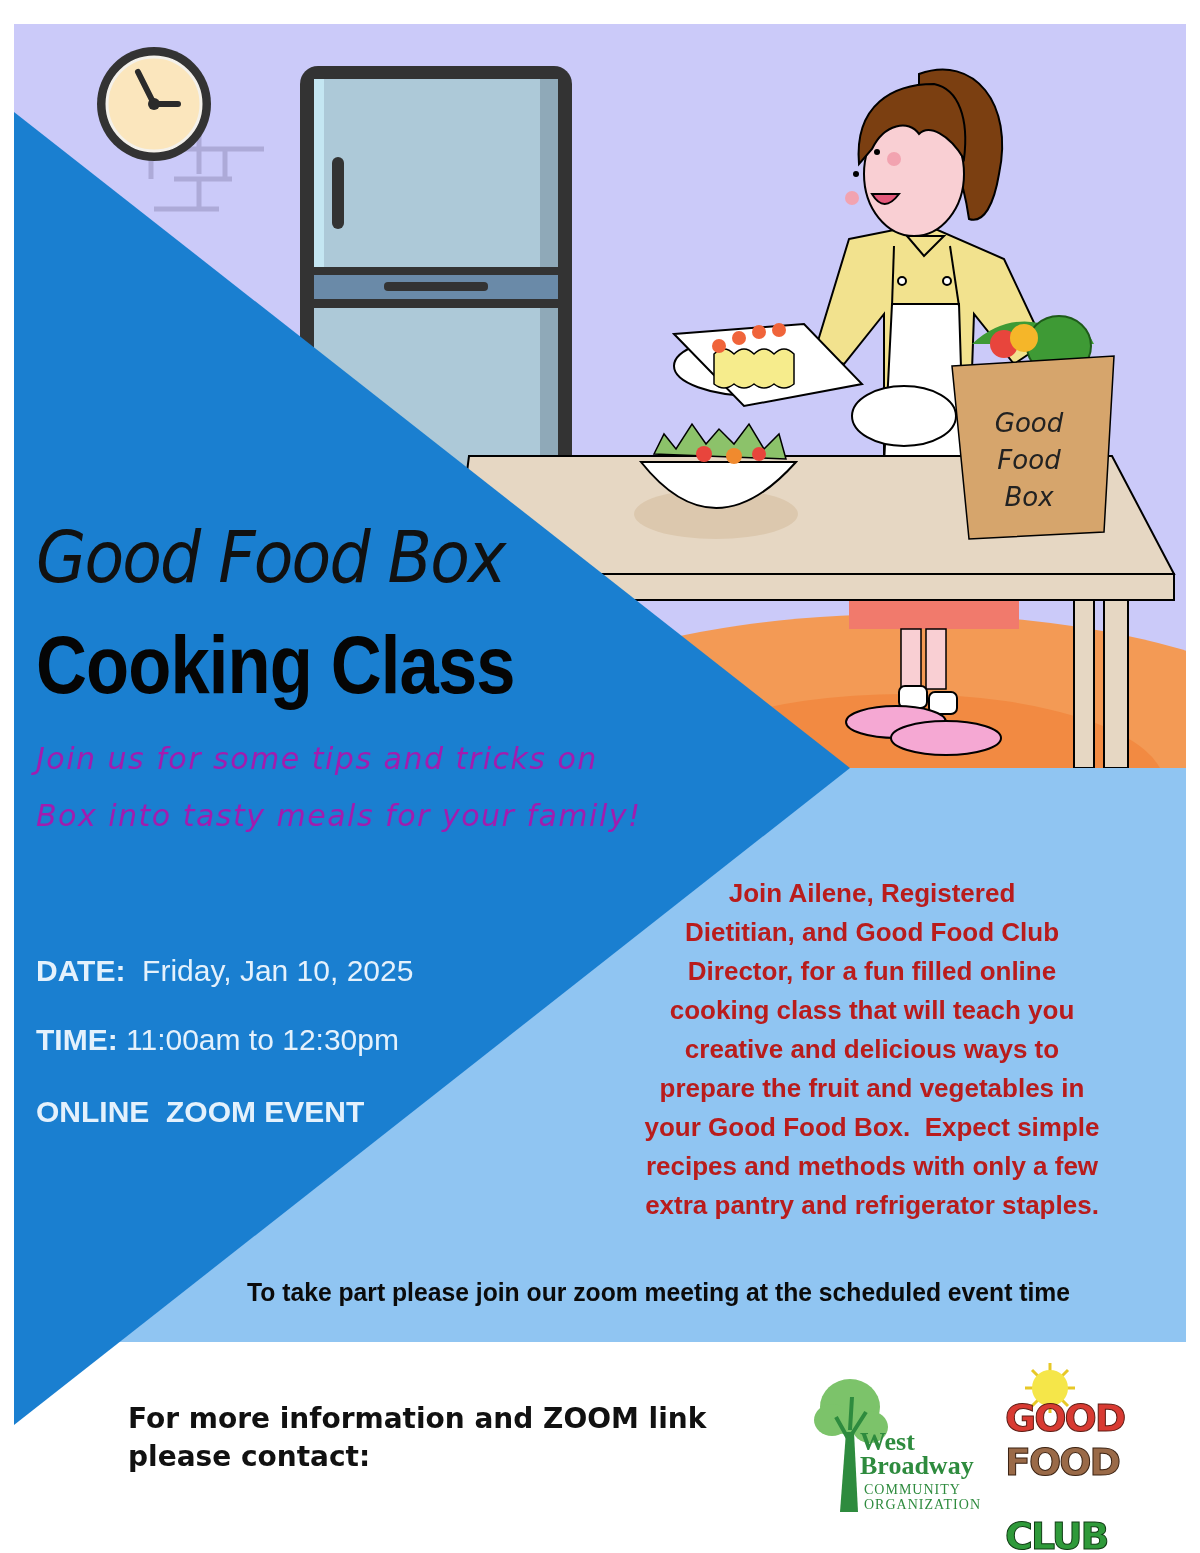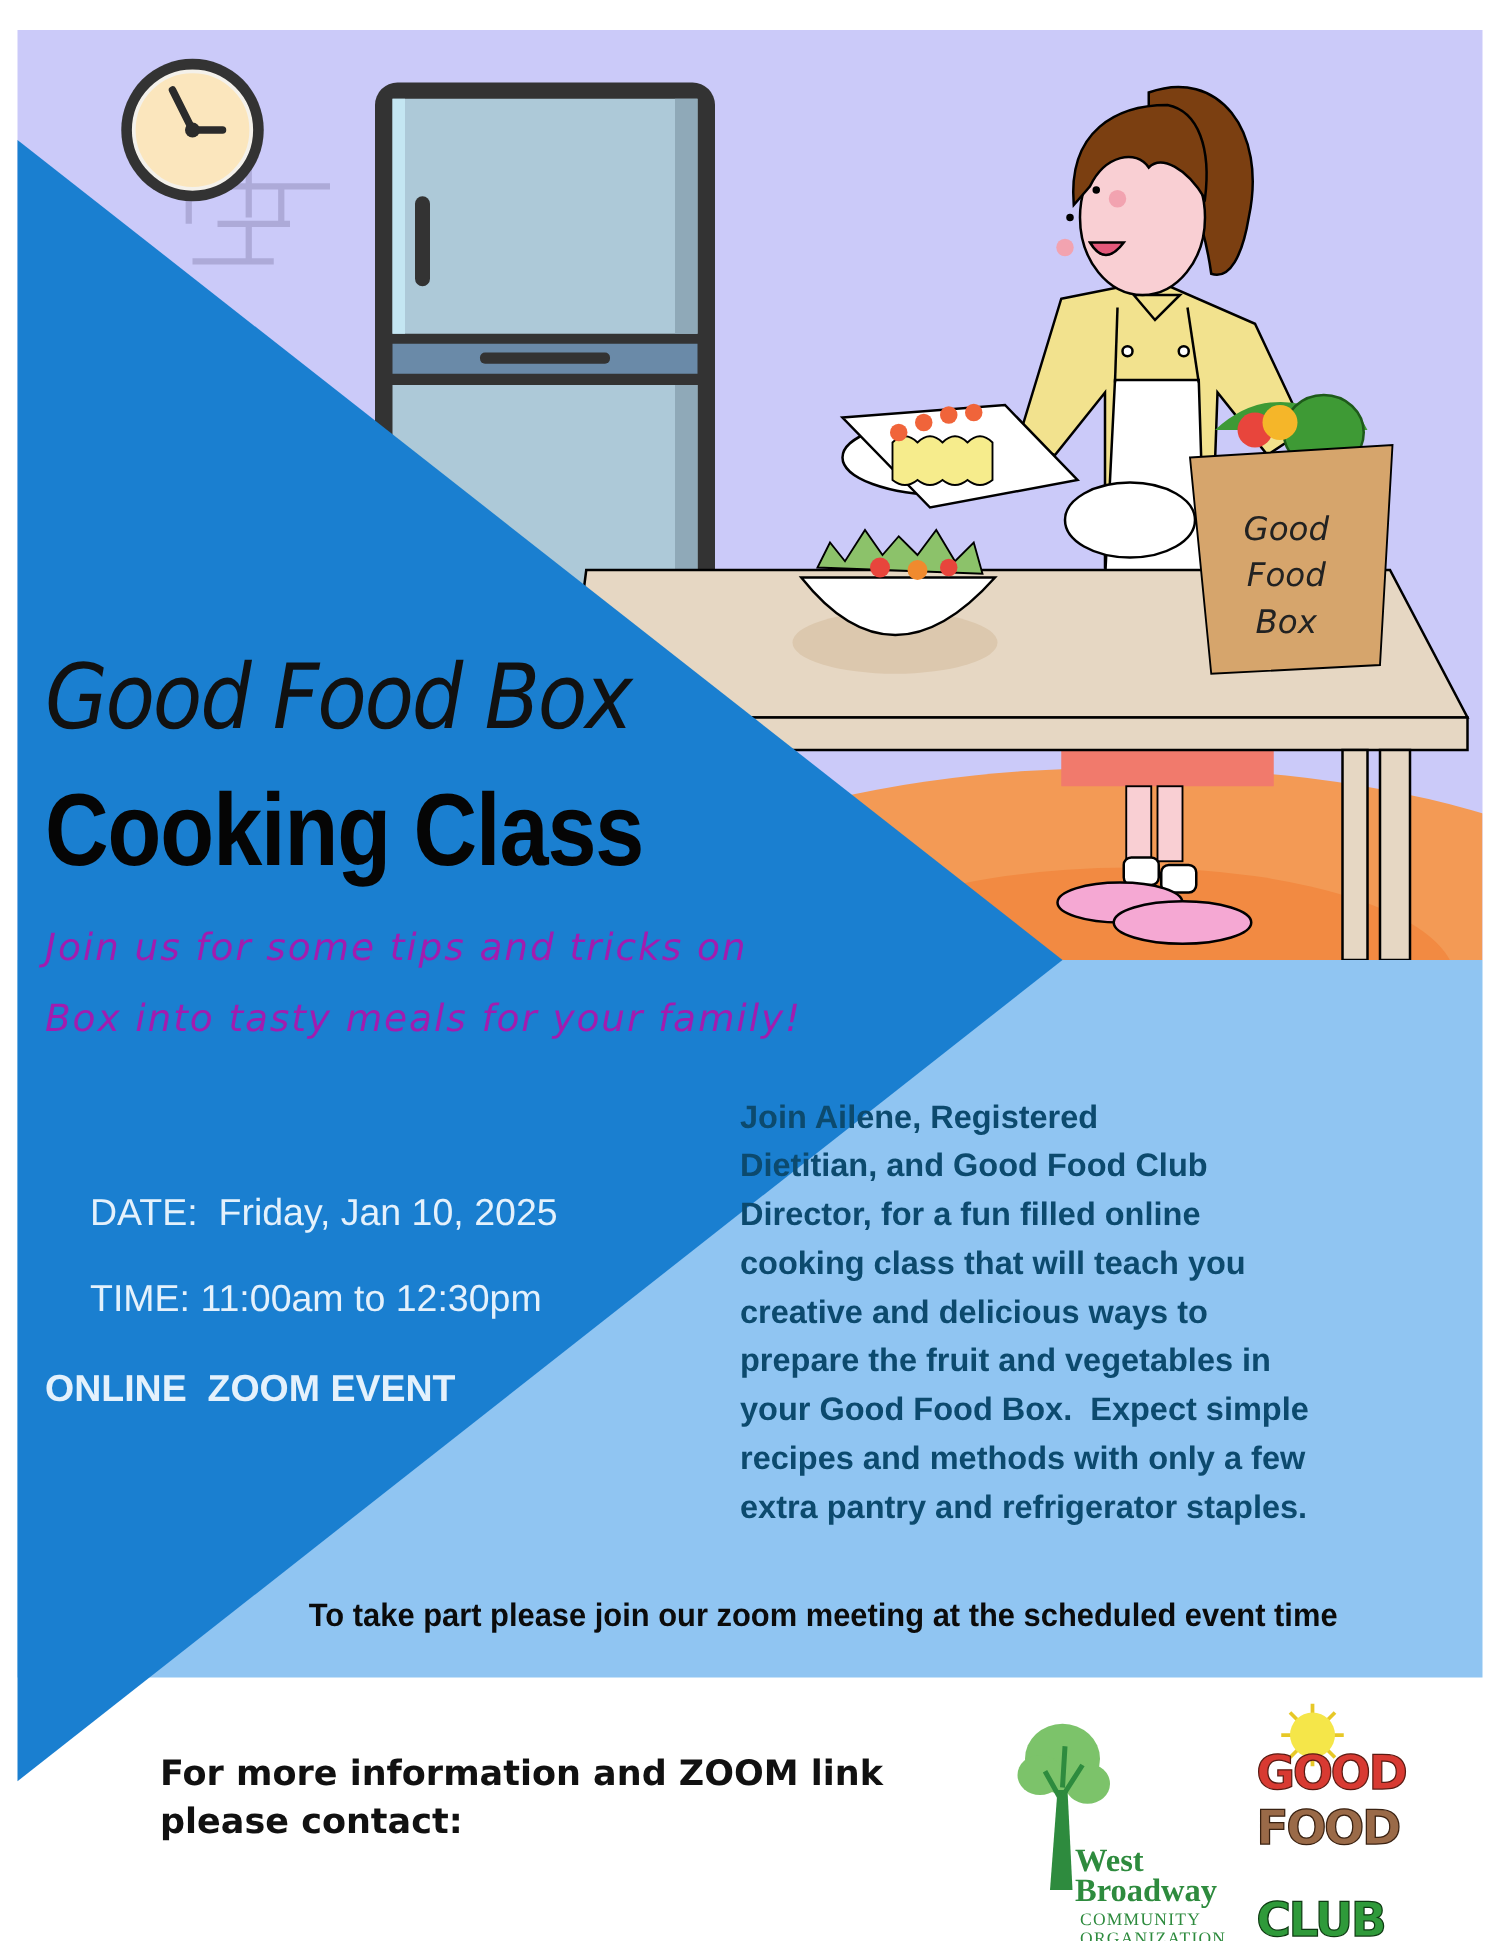--- a/index.html
+++ b/index.html
@@ -6,27 +6,27 @@
   body { width: 1200px; height: 1553px; background: #ffffff; position: relative; overflow: hidden; font-family: "Liberation Sans", sans-serif; }
   .abs { position: absolute; }
   #scene { left: 14px; top: 24px; width: 1172px; height: 744px; background: #cbcaf9; overflow: hidden; }
   #lightband { left: 14px; top: 768px; width: 1172px; height: 574px; background: #90c5f2; }
   #shapes { left: 0; top: 0; width: 1200px; height: 1553px; pointer-events: none; }
   .title-script { left: 36px; top: 515px; font-family: "DejaVu Sans", sans-serif; font-size: 72px; color: #111; letter-spacing: -2px; font-style: oblique; font-weight: normal; transform: scaleX(0.9); transform-origin: left; white-space: nowrap; }
   .title-bold { left: 36px; top: 618px; font-family: "Liberation Sans", sans-serif; font-weight: bold; font-size: 82px; color: #050505; transform: scaleX(0.86); transform-origin: left; white-space: nowrap; letter-spacing: -1px; }
   .intro { left: 36px; top: 730px; width: 640px; font-family: "DejaVu Sans", sans-serif; font-style: oblique; font-size: 30px; line-height: 57px; color: #a21caf; letter-spacing: 1.5px; }
   .intro div { white-space: nowrap; }
   .info { left: 36px; font-family: "Liberation Sans", sans-serif; font-size: 30px; color: #e4f1fc; white-space: nowrap; }
-  .info b { font-weight: normal; margin-left: 36px; }
-  .desc { right: 48px; top: 874px; width: 560px; text-align: left; font-family: "Liberation Sans", sans-serif; font-weight: bold; font-size: 26px; line-height: 39px; color: #0c4a6e; }
+  .info b { font-weight: bold; }
+  .desc { right: 48px; top: 874px; width: 560px; text-align: center; font-family: "Liberation Sans", sans-serif; font-weight: bold; font-size: 26px; line-height: 39px; color: #b91c1c; }
   .desc div { white-space: nowrap; }
   .cta { left: 247px; top: 1277px; font-family: "Liberation Sans", sans-serif; font-weight: bold; font-size: 26px; color: #0b0b0b; white-space: nowrap; transform: scaleX(0.95); transform-origin: left; }
   .contact { left: 128px; top: 1385px; font-family: "DejaVu Sans", sans-serif; font-weight: bold; font-size: 28px; line-height: 38px; color: #111; margin-top: 15px; }
   .contact div { white-space: nowrap; }
-  .wb-text { font-family: "Liberation Serif", serif; color: #2e8b3e; margin-top: 47px; }
+  .wb-text { font-family: "Liberation Serif", serif; color: #2e8b3e; }
 </style>
 </head>
 <body>
 
 <div id="scene" class="abs">
   <svg width="1172" height="744" viewBox="0 0 1172 744">
 
     <g stroke="#adaad8" stroke-width="5" fill="none">
       <line x1="185" y1="100" x2="185" y2="150"></line>
       <line x1="151" y1="125" x2="250" y2="125"></line>

